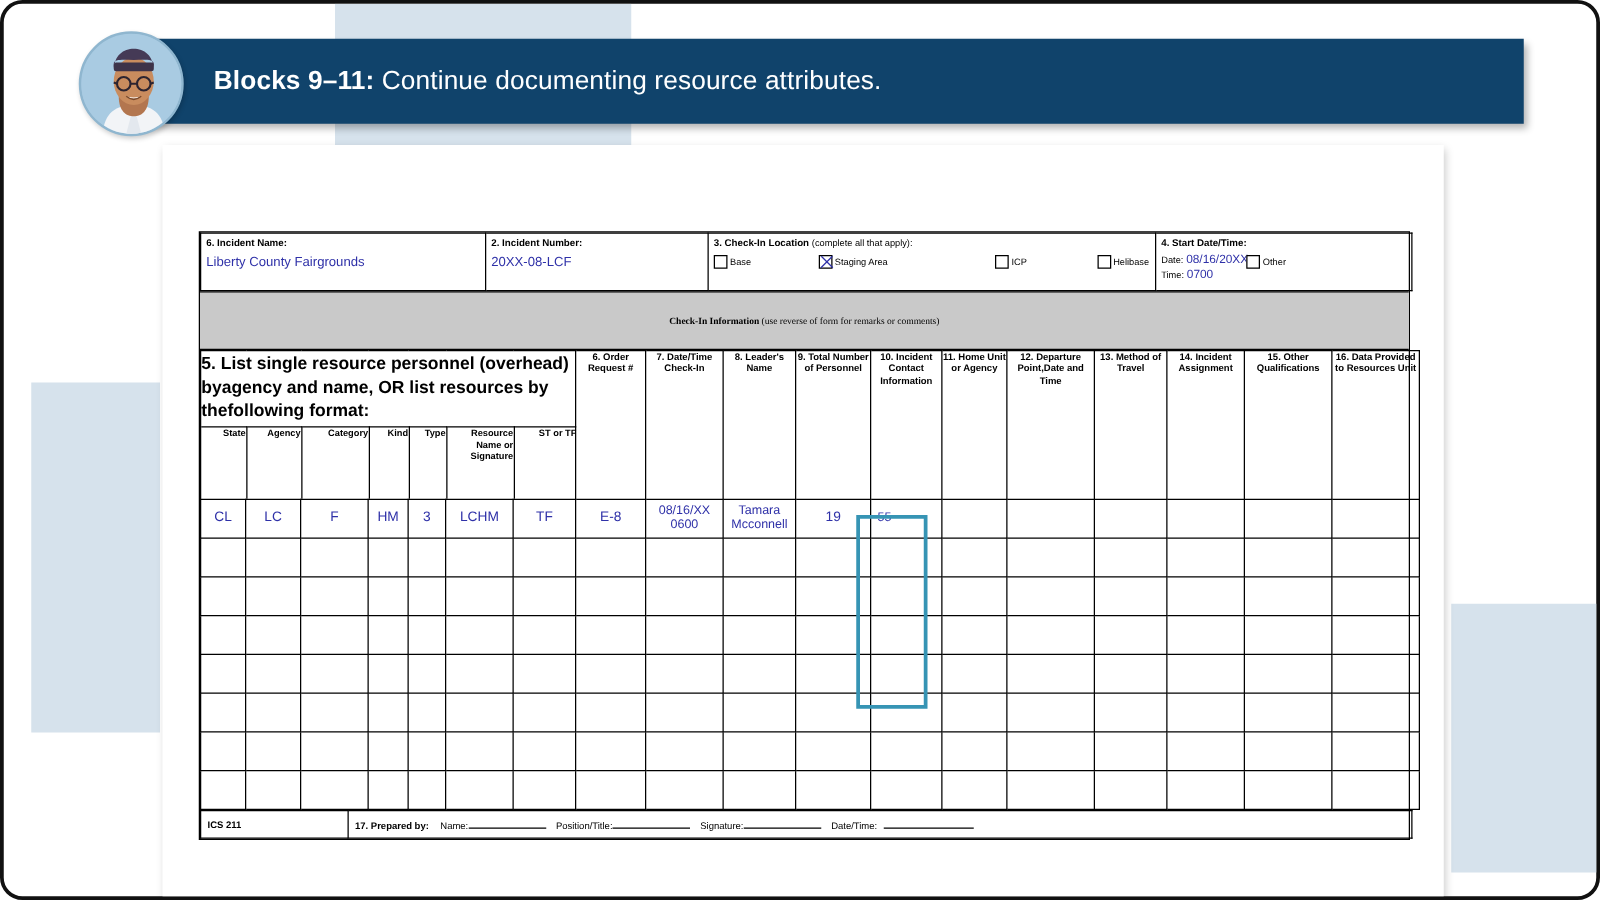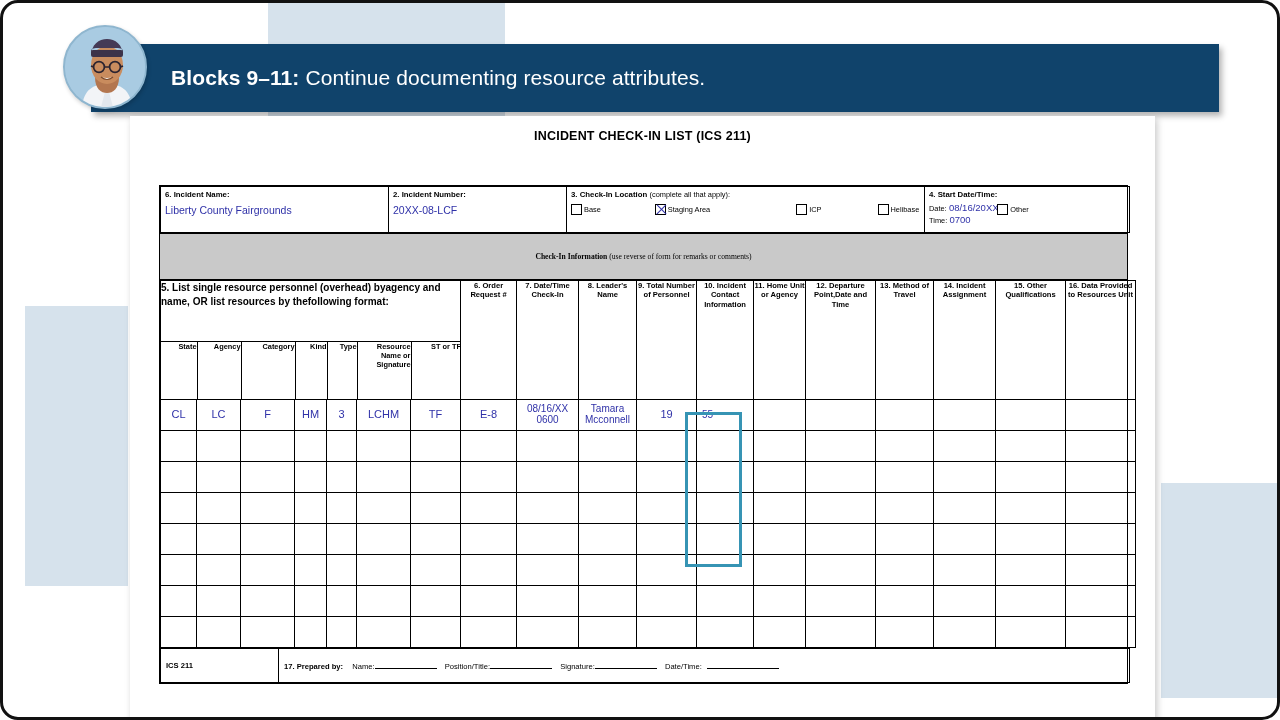--- a/index.html
+++ b/index.html
@@ -27,21 +27,21 @@
     background: #d6e2ec;
     z-index: 1;
   }
   #deco-top    { left: 265px;  top: 0px;   width: 237px; height: 115px; }
   #deco-left   { left: 22px;   top: 303px; width: 103px; height: 280px; }
   #deco-right  { left: 1158px; top: 480px; width: 122px; height: 215px; }
 
   
   #banner {
     position: absolute;
-    left: 88px; top: 41px;
+    left: 88px; top: 28px;
     width: 1128px; height: 68px;
     background: #10436b;
     box-shadow: 3px 4px 6px rgba(0,0,0,0.30);
     z-index: 4;
     display: flex;
     align-items: center;
   }
   #banner-text {
     color: #ffffff;
     font-size: 21px;
@@ -149,21 +149,21 @@
   .subhdr {
     text-align: right;
     font-weight: bold;
     font-size: 7.4px;
     line-height: 1.22;
     padding: 3px 1px;
     vertical-align: top;
   }
   .note5 {
     font-weight: bold;
-    font-size: 10px;
+    font-size: 14px;
     line-height: 1.35;
     padding: 4px 5px;
     vertical-align: top;
   }
   .datacell {
     text-align: center;
     color: #2f31a8;
     font-size: 11px;
     height: 31px;
     line-height: 1.08;
@@ -178,21 +178,21 @@
     left: 525px; top: 132px;
     width: 57px; height: 155px;
     border: 3px solid #3694b4;
     box-sizing: border-box;
     pointer-events: none;
     z-index: 9;
   }
 
   
   #footer { border-collapse: collapse; width: 100%; table-layout: fixed; }
-  #footer td { border: 1px solid #000; padding: 3px 5px; font-size: 7.6px; height: 34px; }
+  #footer td { border: 1px solid #000; padding: 3px 5px; font-size: 7.6px; height: 22px; }
   .uline { display: inline-block; border-bottom: 1px solid #000; width: 62px; height: 8px; }
   .ulineL { display: inline-block; border-bottom: 1px solid #000; width: 72px; height: 8px; }
 </style>
 </head>
 <body>
 
 <div id="slide">
 
   <div class="deco" id="deco-top"></div>
   <div class="deco" id="deco-left"></div>
@@ -216,21 +216,20 @@
       <line x1="39.4" y1="40" x2="44.6" y2="40" stroke="#2c2430" stroke-width="1.7"></line>
       <line x1="26" y1="39" x2="28.6" y2="40" stroke="#2c2430" stroke-width="1.7"></line>
       <line x1="58" y1="39" x2="55.4" y2="40" stroke="#2c2430" stroke-width="1.7"></line>
       <path d="M36 50 Q42 54 48 50 Q42 52 36 50 Z" fill="#ffffff"></path>
       <path d="M36 50 Q42 55 48 50" fill="none" stroke="#7a4a2c" stroke-width="1.2"></path>
     </svg>
   </div>
 
   <div id="doc">
 
-    <div id="doc-title">INCIDENT CHECK-IN LIST (ICS 211)</div>
 
     <div id="form">
 
       <table id="hdr">
         <colgroup>
           <col style="width:228px">
             <col style="width:178px">
             <col style="width:358px">
             <col style="width:205px">
         </colgroup>

